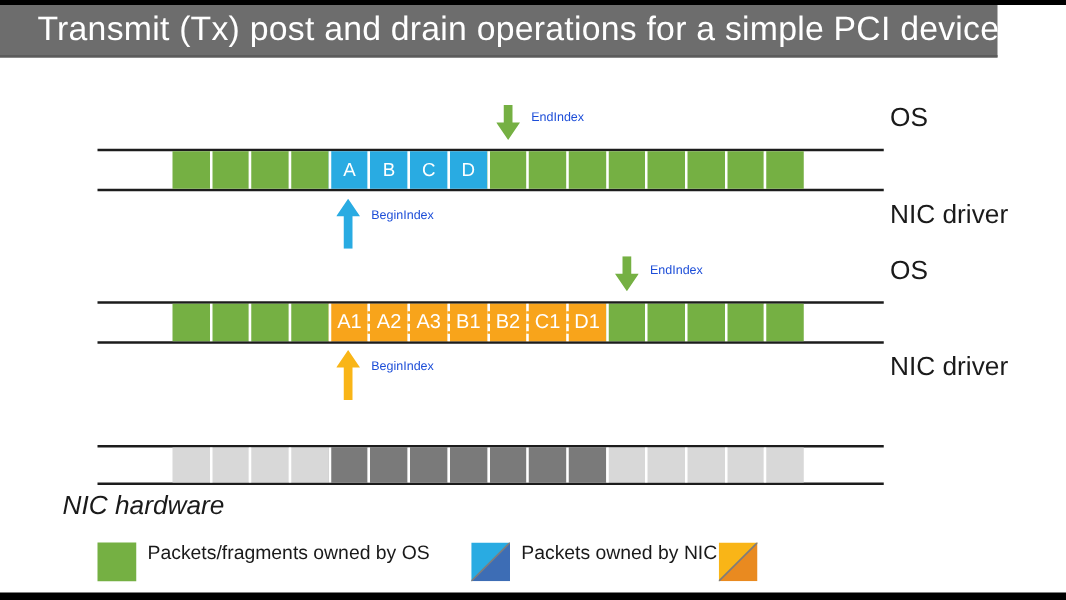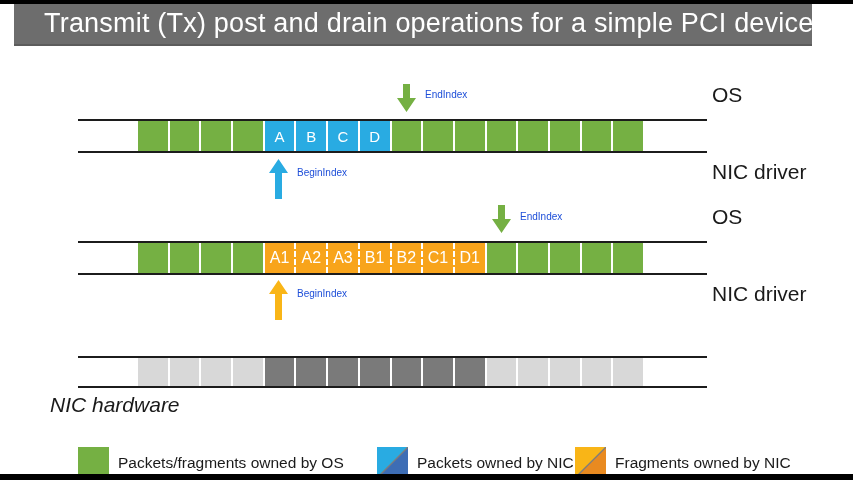--- a/index.html
+++ b/index.html
@@ -5,21 +5,21 @@
   * { margin:0; padding:0; box-sizing:border-box; }
   html,body { background:#ffffff; }
   body { font-family:"Liberation Sans", sans-serif; }
   .stage { position:relative; width:853px; height:480px; background:#fff; overflow:hidden; }
 
   .strip { position:absolute; left:0; width:853px; background:#000; }
   .strip.top { top:0; height:4px; }
   .strip.bottom { top:474px; height:6px; }
 
   .title-bar { position:absolute; left:0; top:4px; width:798px; height:42px;
-               background:var(--title-bar-bg); border-bottom:2px solid #5c5c5c;margin-left:14px; }
+               background:var(--title-bar-bg); border-bottom:2px solid #5c5c5c; }
   .title-bar .title-text { position:absolute; left:30px; top:0; line-height:39px;
                font-size:27px; color:#ffffff; letter-spacing:.2px; white-space:nowrap; }
 
   .band { position:absolute; left:78px; width:629px; height:34px;
           border-top:2px solid var(--line); border-bottom:2px solid var(--line); }
   .band.ring1 { top:119px; }
   .band.ring2 { top:241px; }
   .band.ring3 { top:356px; height:32px; }
 
   .cells { position:absolute; left:60px; top:0; bottom:0; width:505px; display:flex; }
@@ -33,21 +33,21 @@
   .cell.lgray  { background:var(--gray-light); }
   .cell.dgray  { background:var(--gray-dark); }
 
   .arrow { position:absolute; display:block; }
   .index-label { position:absolute; font-size:10px; color:#1d4ed8; white-space:nowrap; }
   .side-label  { position:absolute; left:712px; font-size:21px; color:#1a1a1a; white-space:nowrap; }
   .ring-name   { position:absolute; left:50px; font-size:21px; font-style:italic;
                  color:#1a1a1a; white-space:nowrap; }
 
   .legend { position:absolute; left:0; top:434px; width:853px; height:31px; }
-  .legend-item { position:absolute; top:13px; height:31px; display:flex; align-items:center; }
+  .legend-item { position:absolute; top:0; height:31px; display:flex; align-items:flex-start; }
   .swatch { width:31px; height:31px; flex:0 0 31px; }
   .swatch.green-solid { background:var(--green); }
   .legend-label { margin-left:9px; font-size:15.5px; color:#1a1a1a; white-space:nowrap; }
 </style>
 </head>
 <body>
 
 <div class="stage">
 
   <div class="strip top"></div>
@@ -158,19 +158,18 @@
         <line x1="-2" y1="33" x2="33" y2="-2" stroke="#7d7d7d" stroke-width="1.3"></line>
       </svg>
       <span class="legend-label">Packets owned by NIC</span>
     </div>
     <div class="legend-item" style="left:575px;">
       <svg class="swatch" width="31" height="31" viewBox="0 0 31 31">
         <polygon points="0,0 31,0 0,31" style="fill:var(--orange-light)"></polygon>
         <polygon points="31,0 31,31 0,31" style="fill:var(--orange-dark)"></polygon>
         <line x1="-2" y1="33" x2="33" y2="-2" stroke="#7d7d7d" stroke-width="1.3"></line>
       </svg>
-      <span class="legend-label">Fragments owned by NIC</span>
     </div>
   </div>
 
   <div class="strip bottom"></div>
 
 </div>
 
 </body></html>

